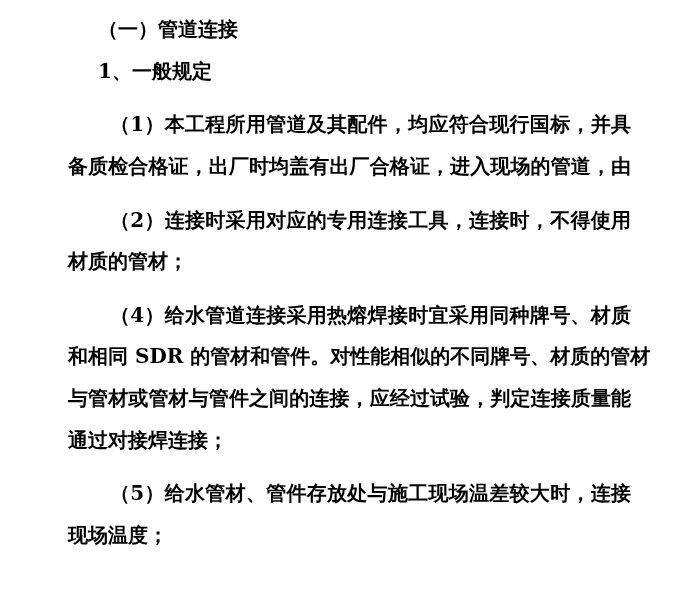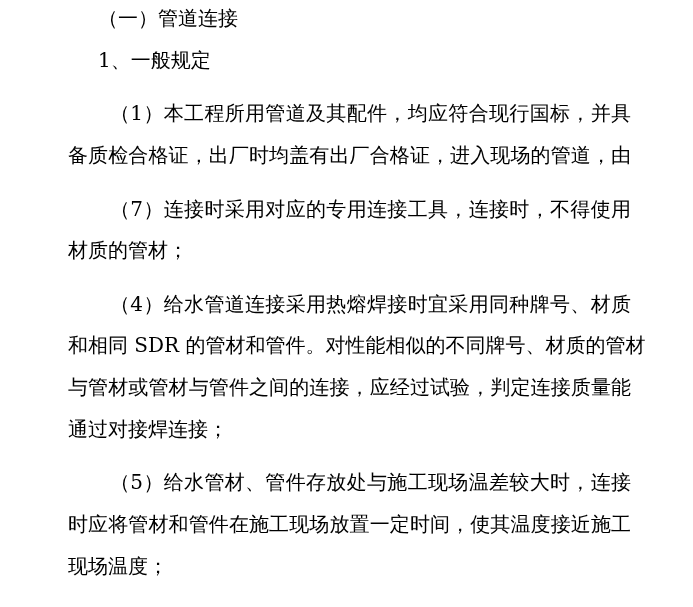--- a/index.html
+++ b/index.html
@@ -18,24 +18,25 @@
       left: 56px;
       top: 0;
       width: 587px;
       font-family: "DejaVu Serif", "Liberation Serif", serif;
       font-size: 20px;
       color: #000000;
     }
     .line {
       height: 41.65px;
       line-height: 26px;
-      padding-top: 5px;
+      padding-top: 16px;
       white-space: nowrap;
       overflow: visible;
       box-sizing: border-box;
+      font-weight: bold;
     }
     .line.full {
       text-align: justify;
       text-align-last: justify;
     }
     .line.indent {
       padding-left: 42px;
     }
     .line.heading-indent {
       padding-left: 42px;
@@ -53,29 +54,28 @@
 <div class="page">
   <div class="line heading-indent">（一）管道连接</div>
   <div class="line subheading-indent">1、一般规定</div>
 
   <div class="para">
     <div class="line indent full">（1）本工程所用管道及其配件，均应符合现行国标，并具</div>
     <div class="line full">备质检合格证，出厂时均盖有出厂合格证，进入现场的管道，由</div>
   </div>
 
   <div class="para">
-    <div class="line indent full">（7）连接时采用对应的专用连接工具，连接时，不得使用</div>
+    <div class="line indent full">（2）连接时采用对应的专用连接工具，连接时，不得使用</div>
     <div class="line">材质的管材；</div>
   </div>
 
   <div class="para">
     <div class="line indent full">（4）给水管道连接采用热熔焊接时宜采用同种牌号、材质</div>
     <div class="line full">和相同 SDR 的管材和管件。对性能相似的不同牌号、材质的管材</div>
     <div class="line full">与管材或管材与管件之间的连接，应经过试验，判定连接质量能</div>
     <div class="line">通过对接焊连接；</div>
   </div>
 
   <div class="para">
     <div class="line indent full">（5）给水管材、管件存放处与施工现场温差较大时，连接</div>
-    <div class="line full">时应将管材和管件在施工现场放置一定时间，使其温度接近施工</div>
     <div class="line">现场温度；</div>
   </div>
 </div>
 
 </body></html>

